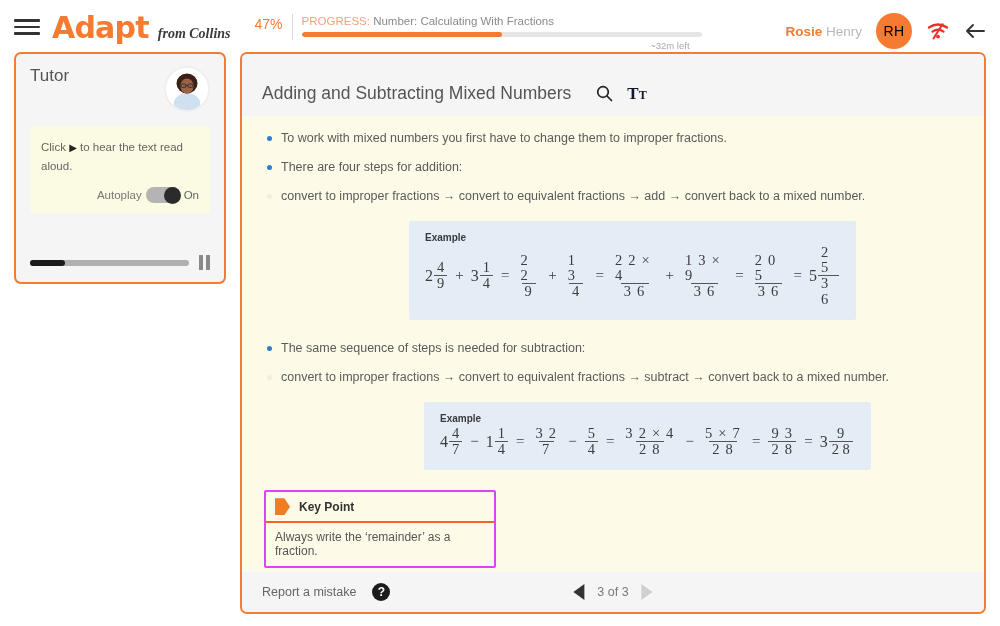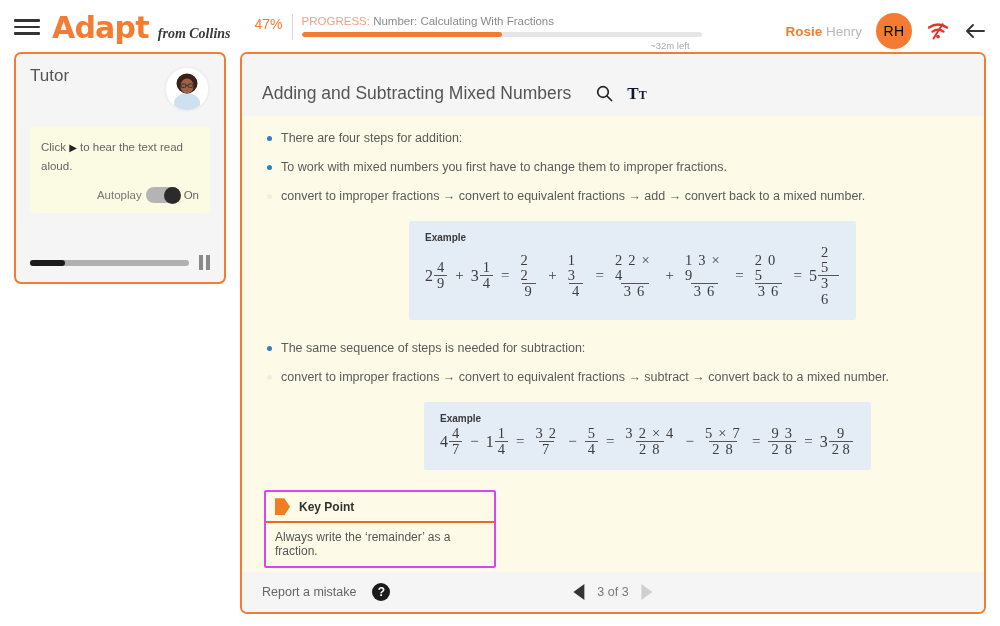--- a/index.html
+++ b/index.html
@@ -327,22 +327,22 @@
             <line x1="11" y1="11" x2="15.5" y2="15.5" stroke="#222" stroke-width="1.7" stroke-linecap="round"></line>
           </svg>
         </div>
         <div class="tt-ico">T<span style="font-size:12px">T</span></div>
       </div>
     </div>
 
     <div class="content-body">
 
       <ul class="bul" id="bul1">
+          <li class="dot">To work with mixed numbers you first have to change them to improper fractions.</li>
           <li class="dot">There are four steps for addition:</li>
-          <li class="dot">To work with mixed numbers you first have to change them to improper fractions.</li>
           <li class="nodot">convert to improper fractions → convert to equivalent fractions → add → convert back to a mixed number.</li>
         </ul>
 
       <div class="exbox first">
         <div class="ex-label">Example</div>
         <div class="eq" id="eq1">
             <span class="mixed">
               <span class="whole">2</span>
               <span class="frac">
                 <span class="num">4</span>

